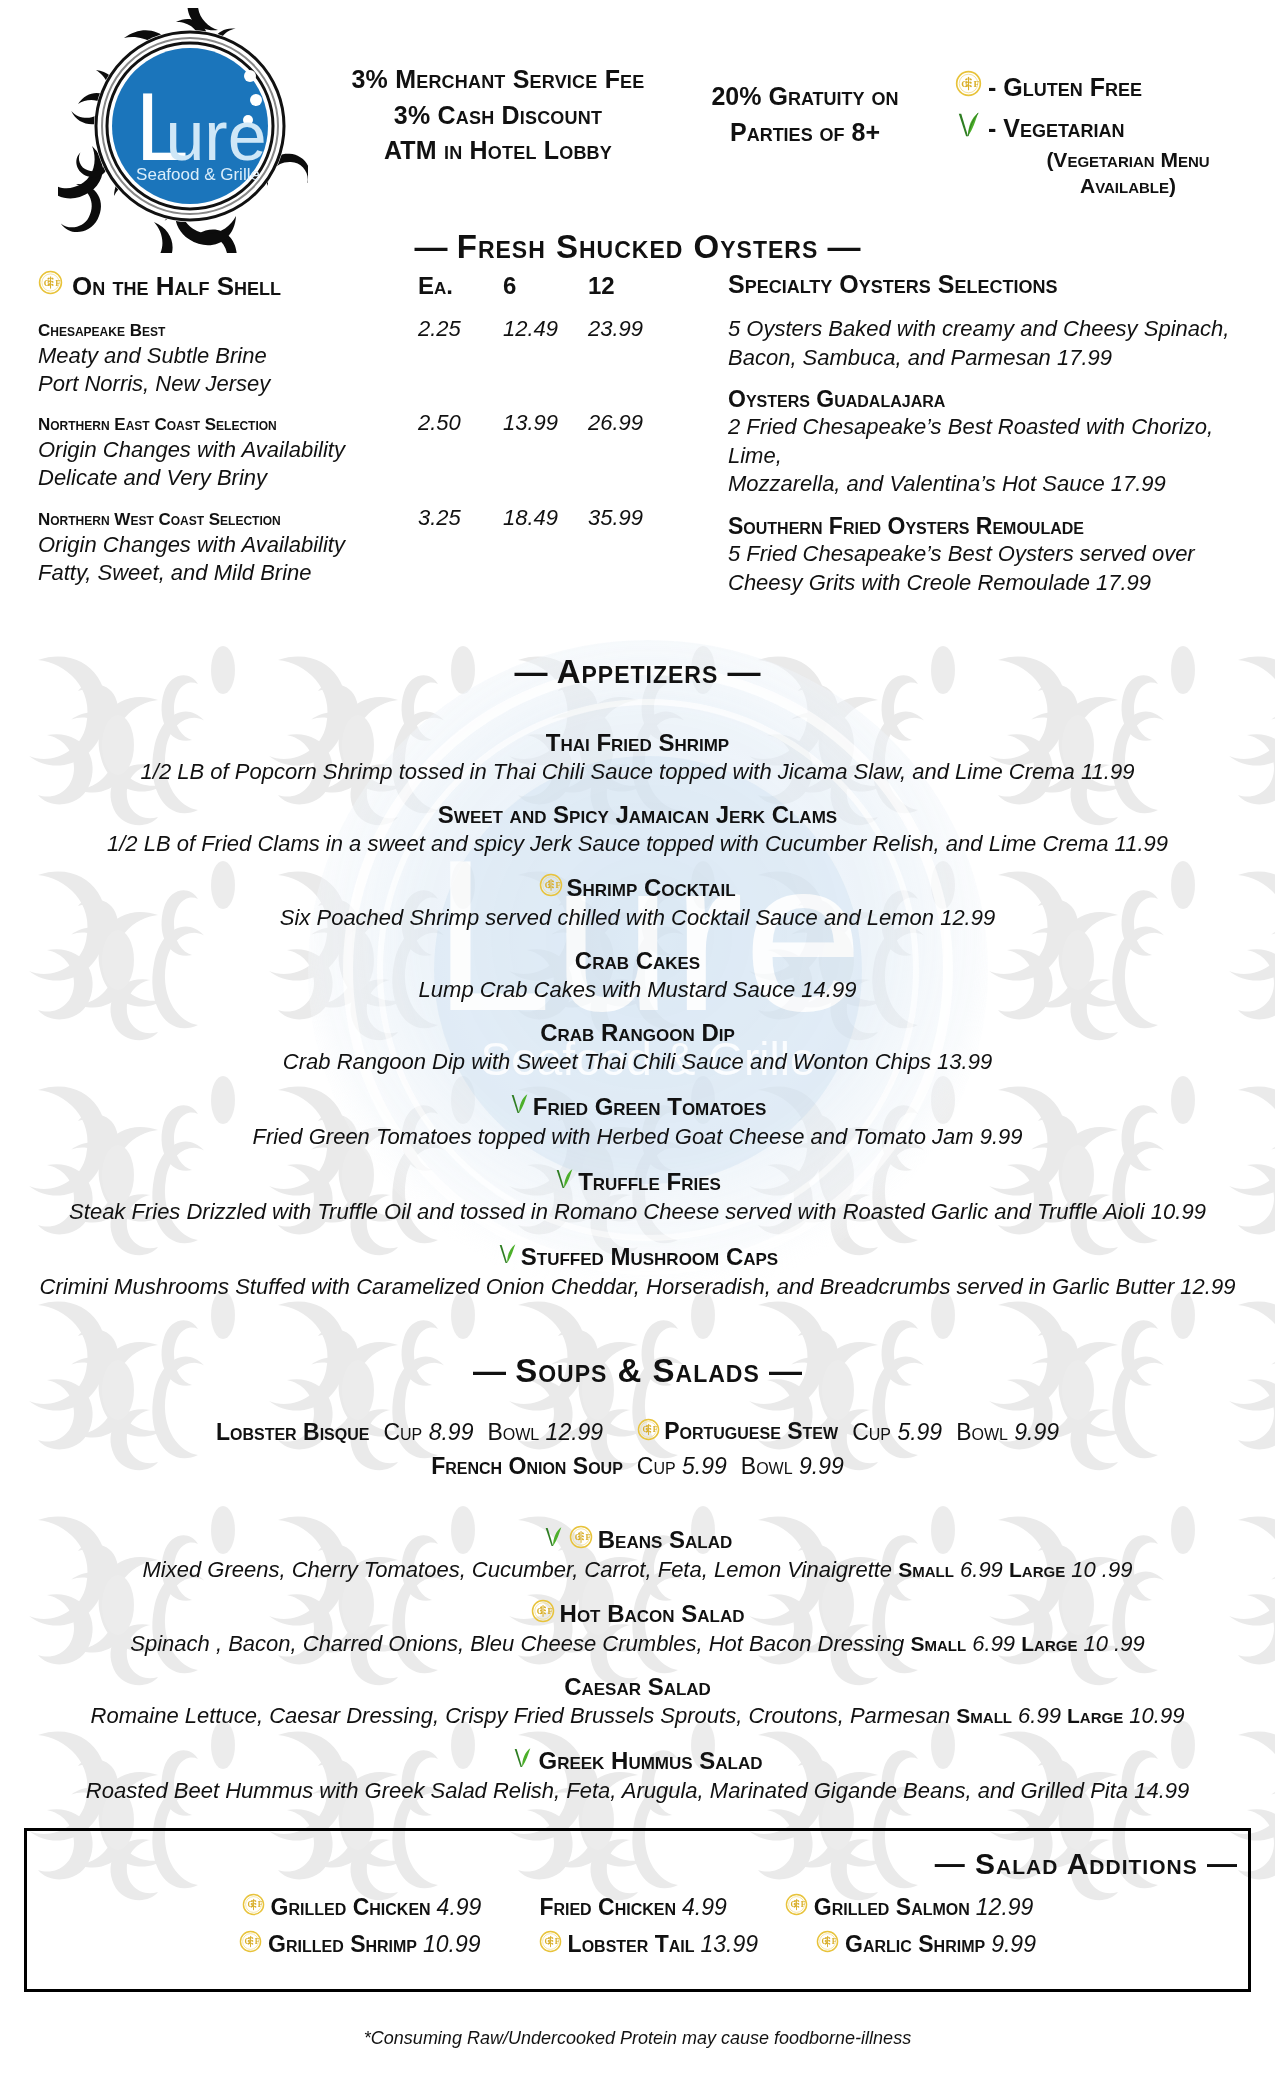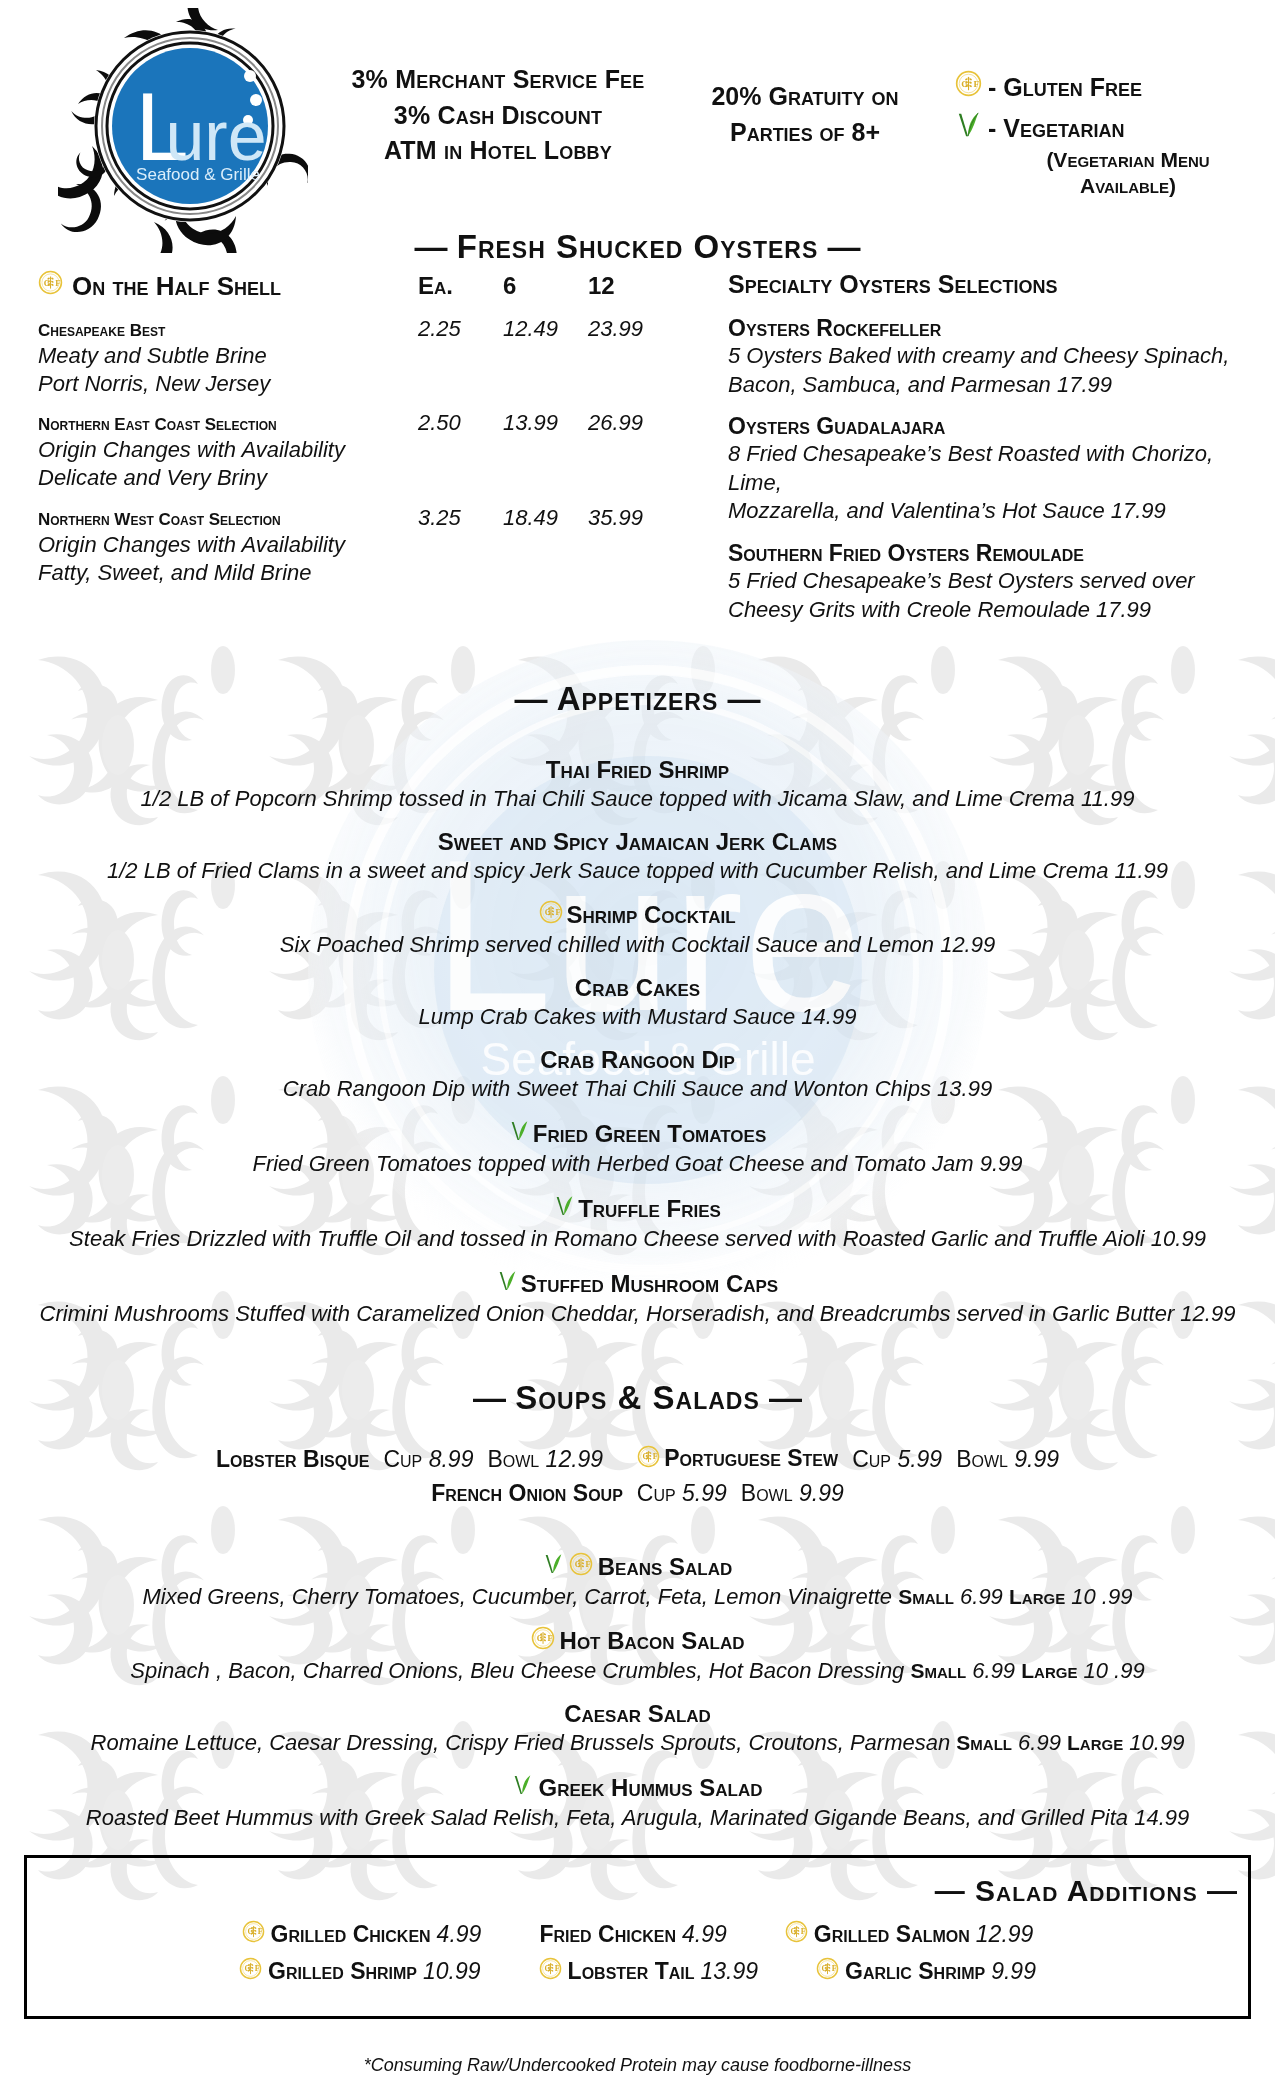--- a/index.html
+++ b/index.html
@@ -419,27 +419,26 @@
         </div>
         <div class="oy-desc">Origin Changes with Availability</div>
         <div class="oy-desc">Fatty, Sweet, and Mild Brine</div>
       </div>
     </div>
 
     <div class="oy-right">
       <div class="sp-title">Specialty Oysters Selections</div>
 
       <div class="sp-item">
-        <div class="sp-name">Oysters Rockefeller</div>
         <div class="sp-desc">5 Oysters Baked with creamy and Cheesy Spinach,</div>
         <div class="sp-desc">Bacon, Sambuca, and Parmesan   17.99</div>
       </div>
       <div class="sp-item">
         <div class="sp-name">Oysters Guadalajara</div>
-        <div class="sp-desc">8 Fried Chesapeake’s Best Roasted with Chorizo, Lime,</div>
+        <div class="sp-desc">2 Fried Chesapeake’s Best Roasted with Chorizo, Lime,</div>
         <div class="sp-desc">Mozzarella, and Valentina’s Hot Sauce   17.99</div>
       </div>
       <div class="sp-item">
         <div class="sp-name">Southern Fried Oysters Remoulade</div>
         <div class="sp-desc">5 Fried Chesapeake’s Best Oysters served over</div>
         <div class="sp-desc">Cheesy Grits with Creole Remoulade   17.99</div>
       </div>
     </div>
   </div>
 

